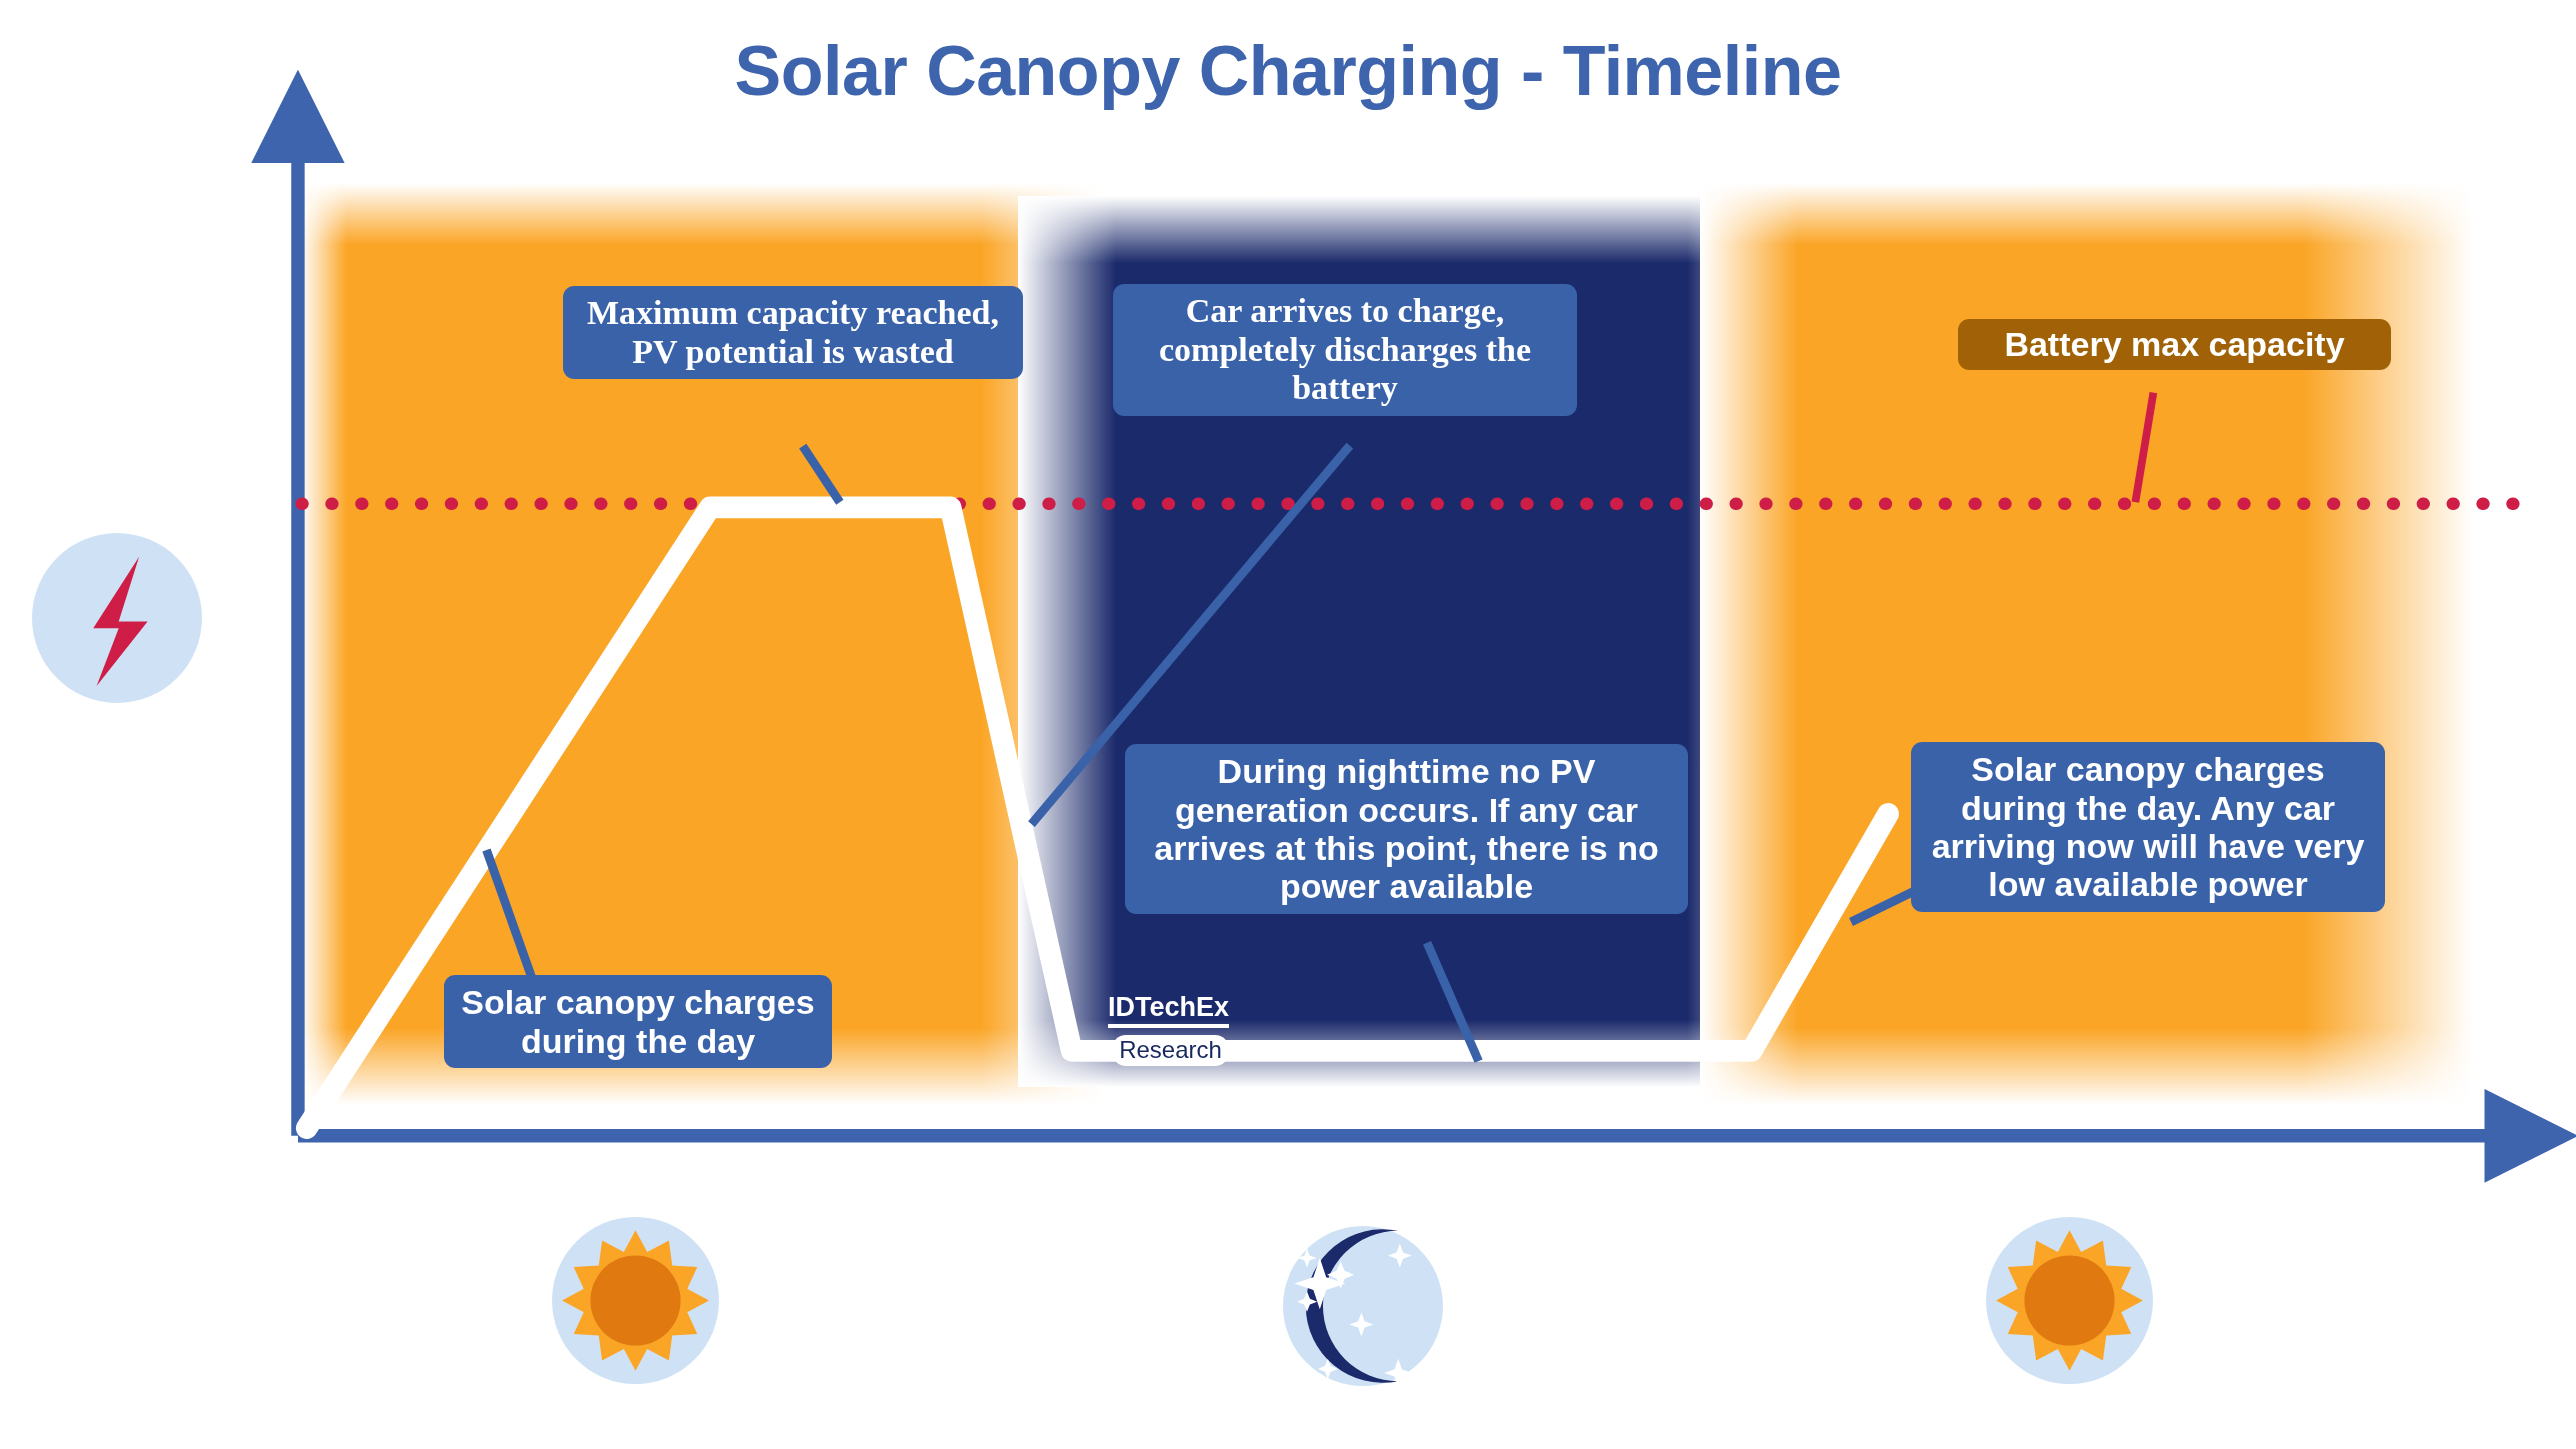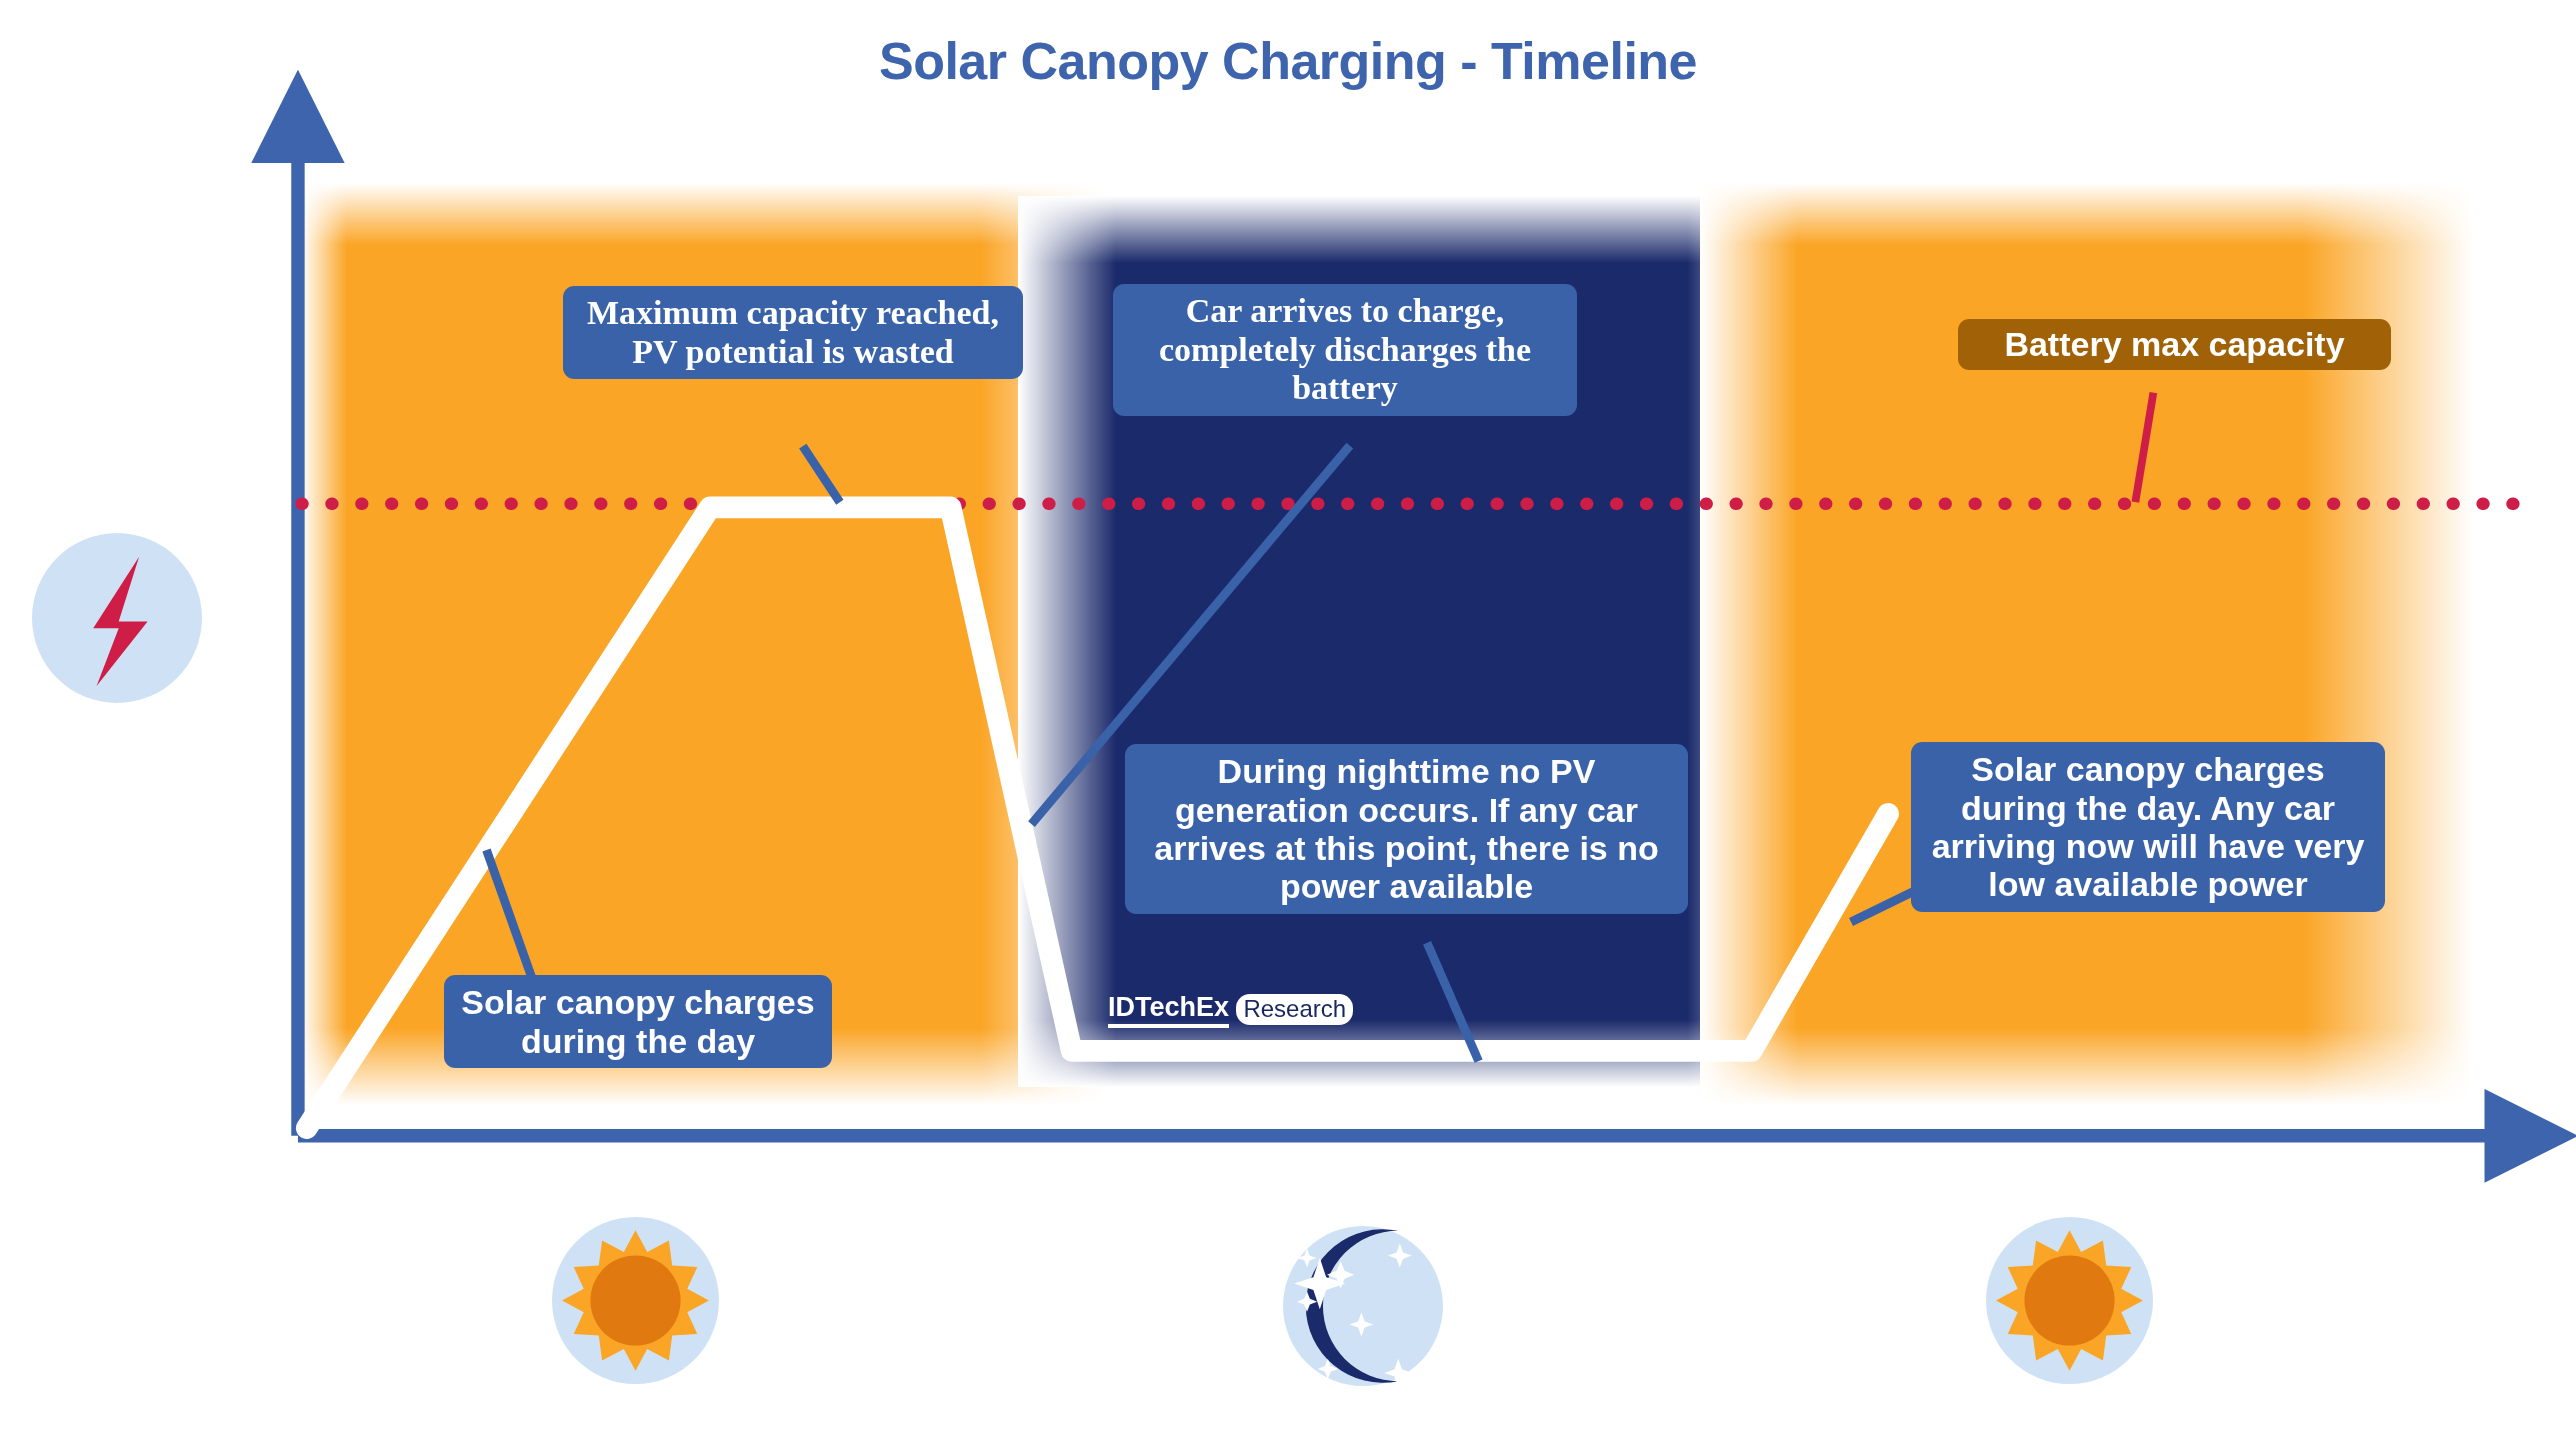--- a/index.html
+++ b/index.html
@@ -9,21 +9,21 @@
     font-family: "Liberation Sans", sans-serif;
     overflow: hidden;
   }
   #stage { position: relative; width: 2576px; height: 1449px; background:#fff; }
 
   
   .title {
     position: absolute;
     top: 31px; left: 0; width: 2576px;
     text-align: center;
-    font-size: 52px;
+    font-size: 70px;
     font-weight: bold;
     color: #3D64AC;
     letter-spacing: -0.5px;
     white-space: nowrap;
   }
 
   
   .band { position: absolute; }
   
   .band-day1 {
@@ -88,21 +88,21 @@
   }
   #ic-bolt { left: 32px;  top: 533px; width: 170px; height: 170px; }
   #ic-sun1 { left: 552px; top: 1217px; width: 167px; height: 167px; }
   #ic-moon { left: 1283px; top: 1226px; width: 160px; height: 160px; }
   #ic-sun2 { left: 1986px; top: 1217px; width: 167px; height: 167px; }
   .icon-circle svg { position:absolute; left:0; top:0; width:100%; height:100%; }
 
   
   #logo {
     position: absolute; left: 1108px; top: 994px;
-    display: flex; align-items: flex-start; gap: 7.2px;
+    display: flex; align-items: flex-end; gap: 7.2px; flex-direction: column;
   }
   #logo .idt {
     color: #ffffff; font-weight: bold; font-size: 27px;
     border-bottom: 4.6px solid #ffffff; padding-bottom: 3.1px; line-height: 1;
   }
   #logo .research {
     background: #ffffff; color: #18285F; font-size: 24px;
     padding: 3.1px 7.2px 4.1px 7.2px; line-height: 1; border-radius: 14px;
   }
 </style>

